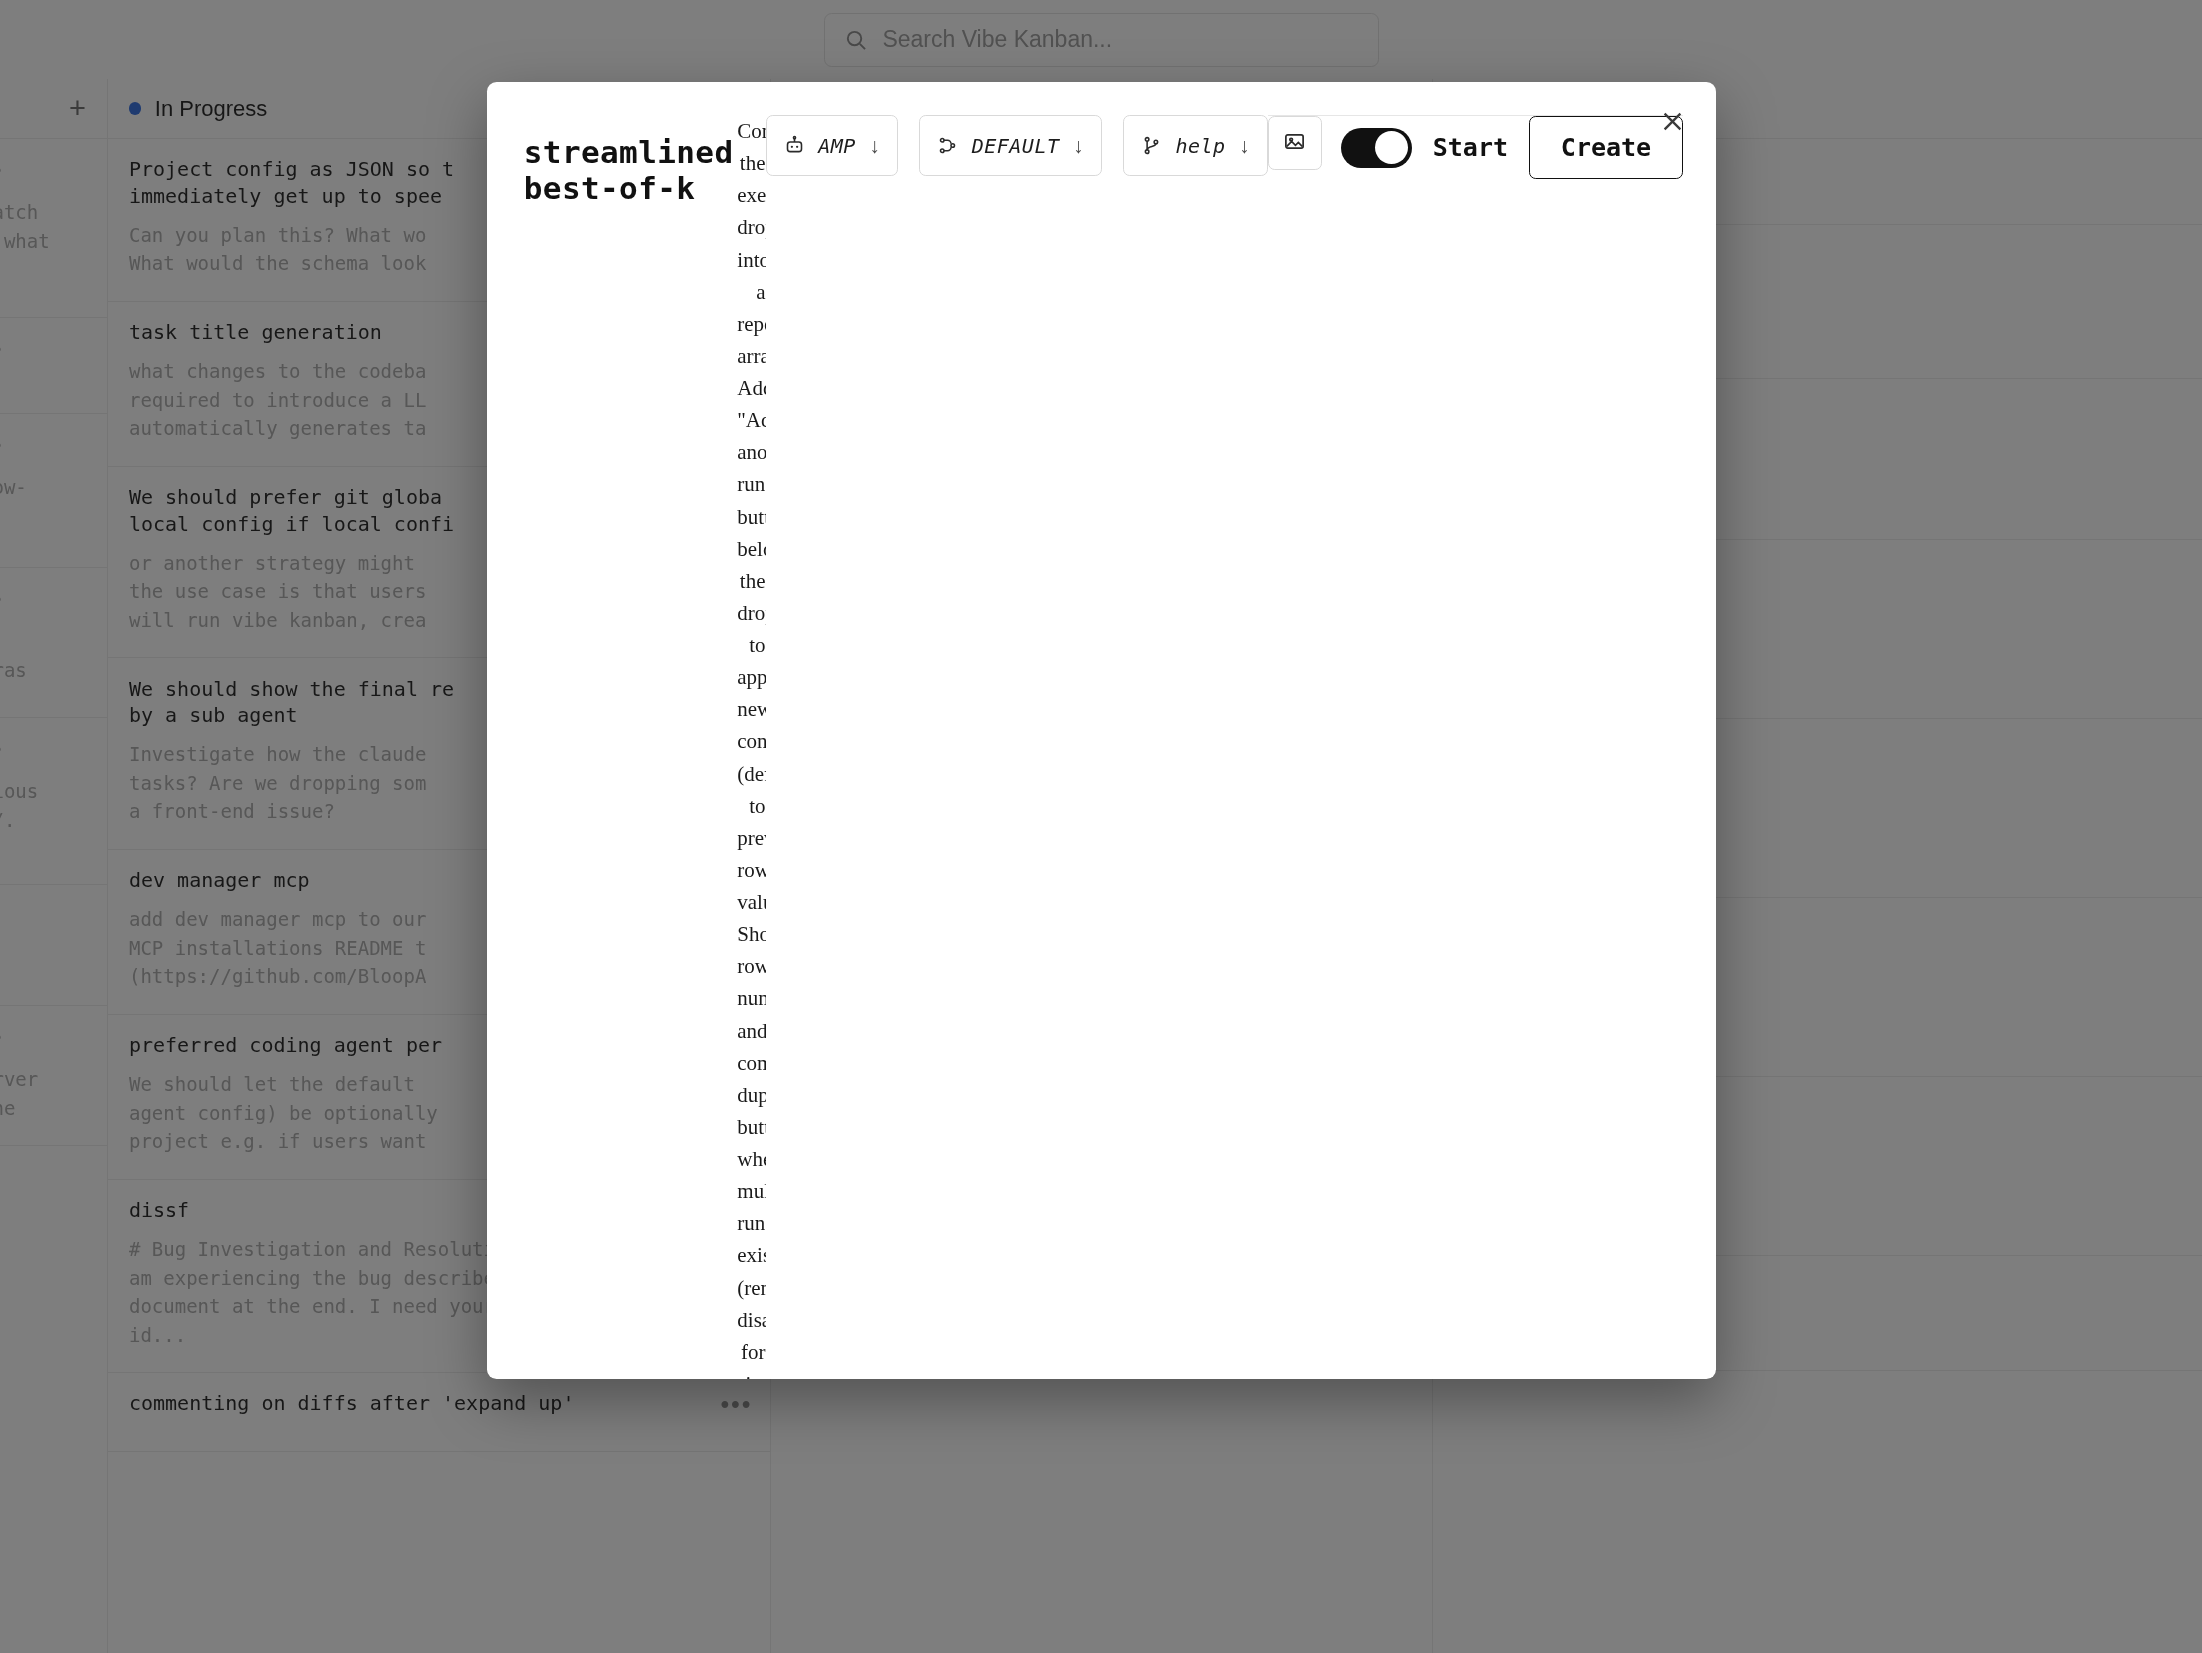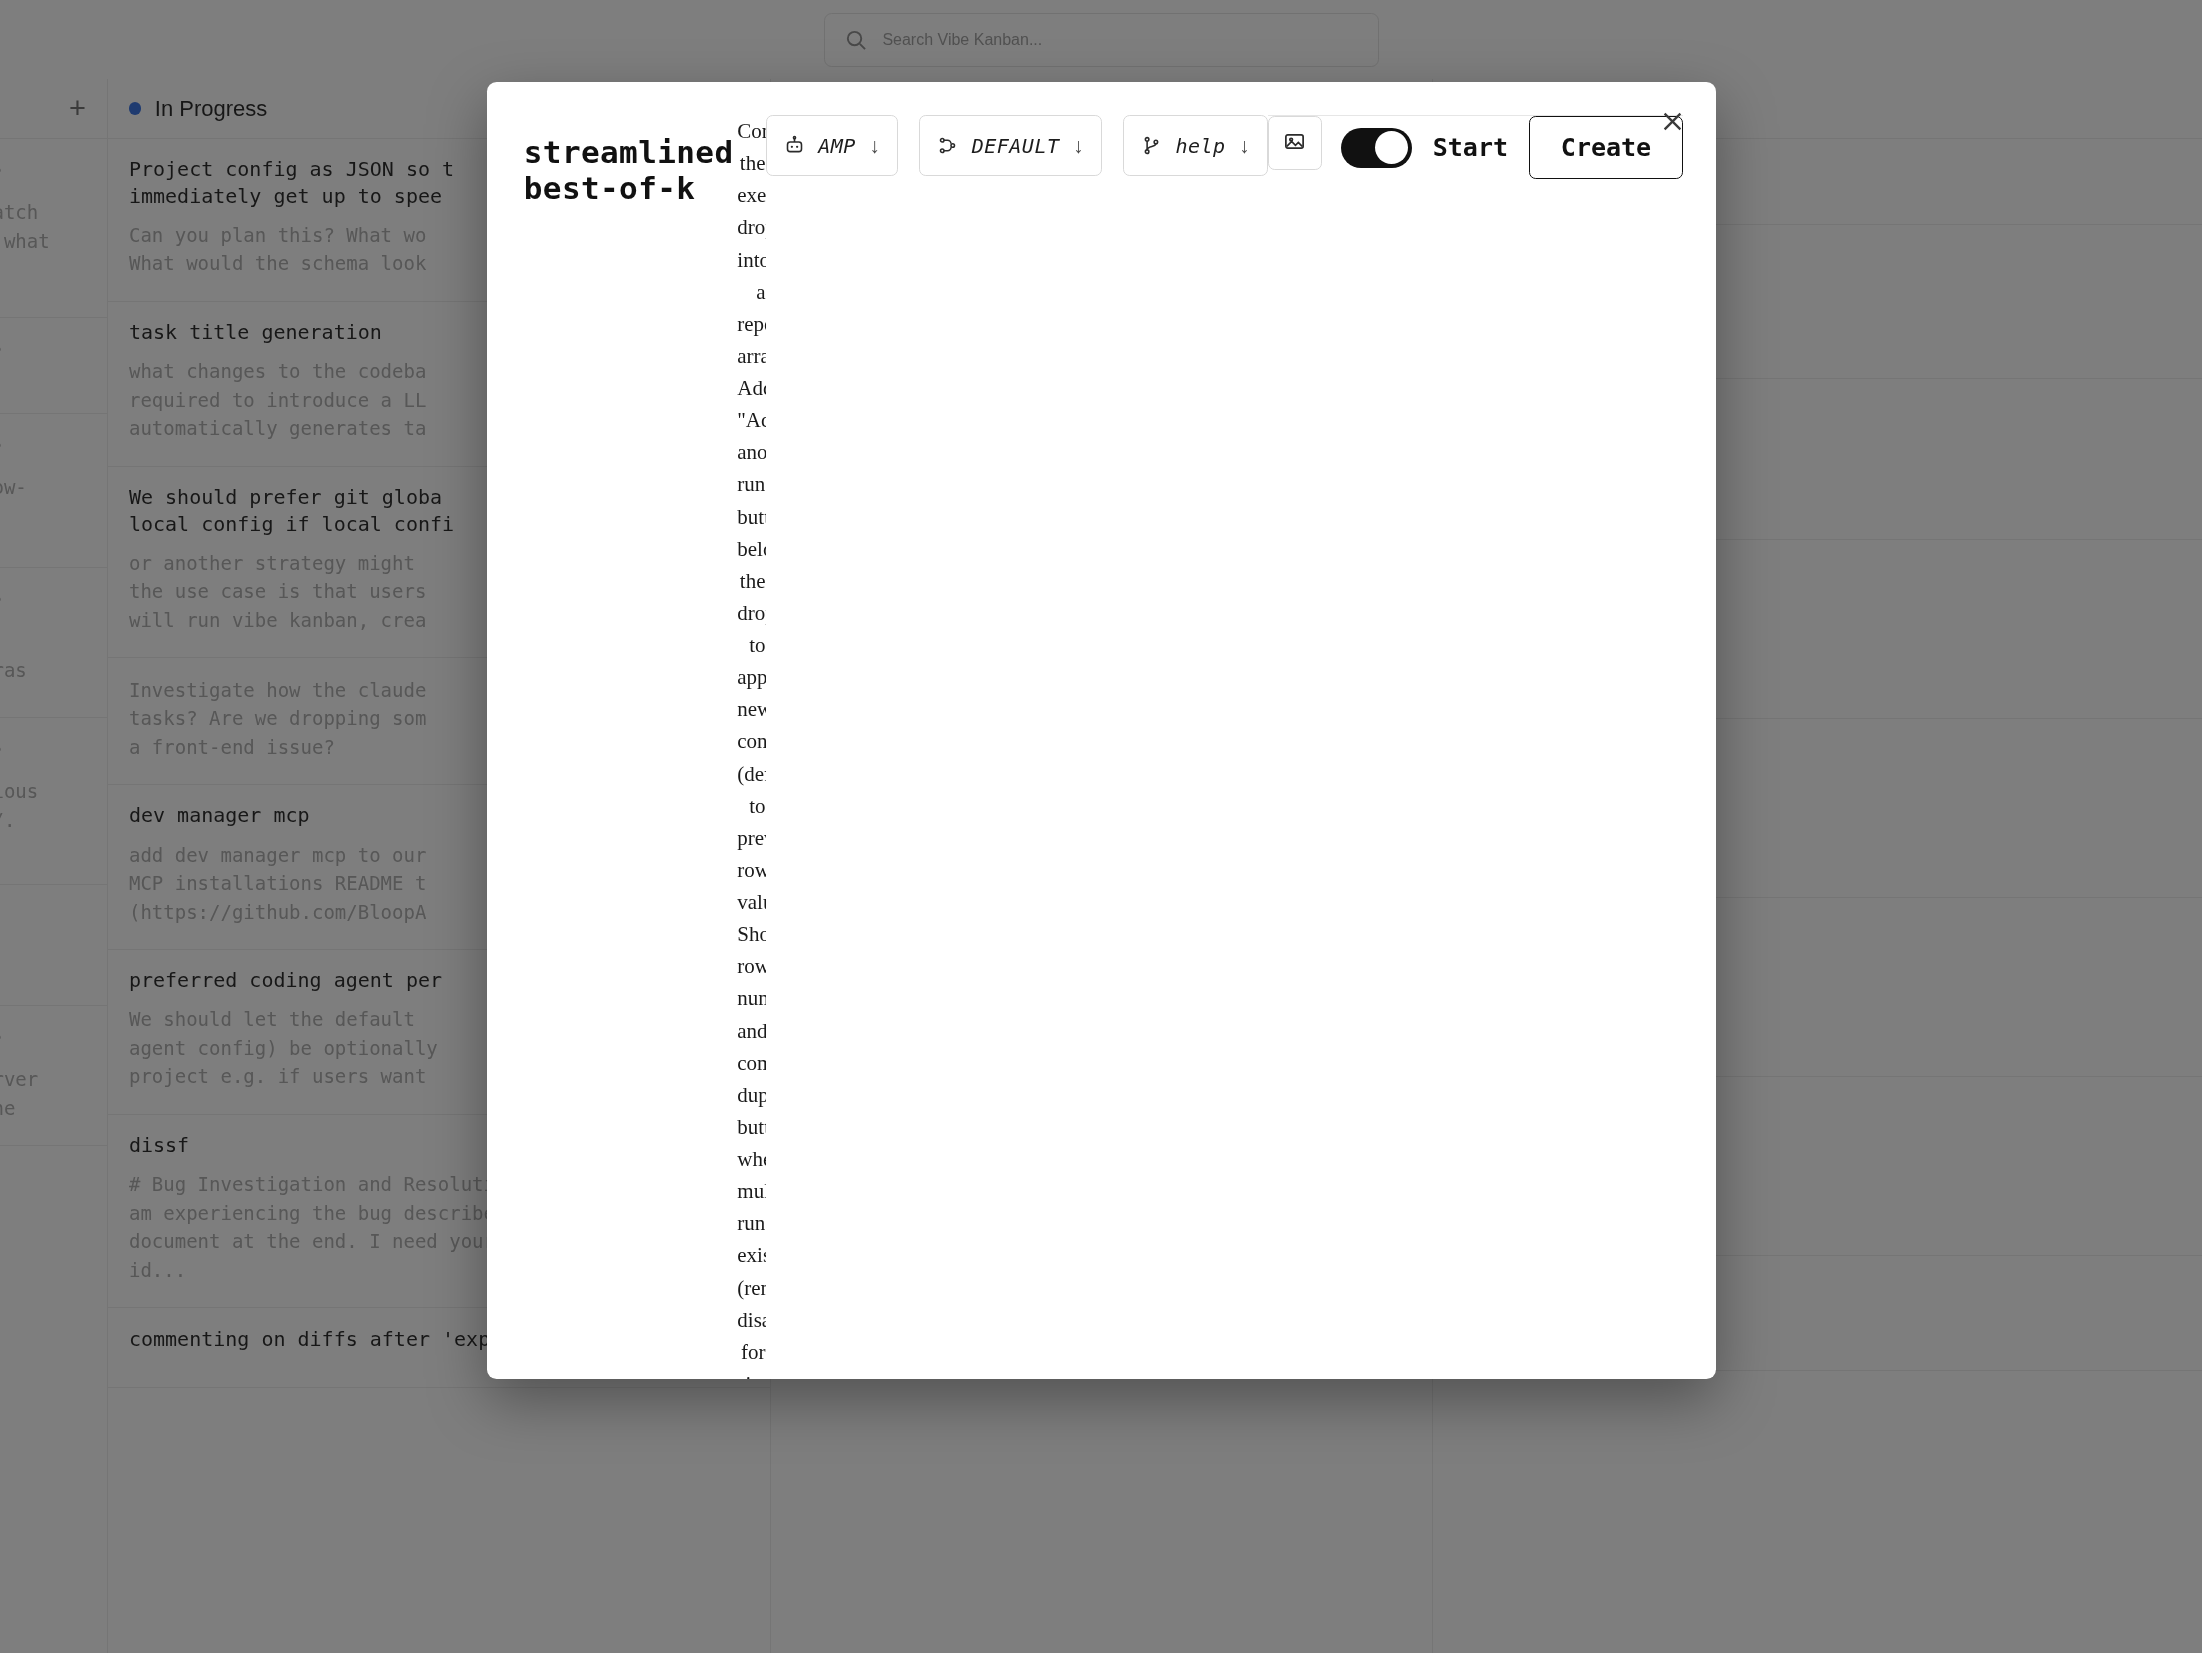--- a/index.html
+++ b/index.html
@@ -34,21 +34,21 @@
     border: 1px solid #e2e2e2;
     border-radius: 7.7px;
     display: flex; align-items: center;
     gap: 13.4px;
     padding: 0 19px;
     background: #fff;
   }
   .search-icon { width: 23px; height: 23px; flex: 0 0 23px; color:#8a8a8a; }
   .search-input {
     border: none; outline: none;
-    font-size: 16px;
+    font-size: 23px;
     font-family: "Liberation Sans", sans-serif;
     color: #4a4a4a;
     width: 100%;
     background: transparent;
   }
   .search-input::placeholder { color: #9b9b9b; }
 
   .columns {
     position: absolute;
     top: 79px; left: 0; right: 0; bottom: 0;
@@ -336,20 +336,22 @@
         <div class="card">
           <span class="dots">•••</span>
           <div class="card-title">We should prefer git globa
 local config if local confi</div>
           <div class="card-desc">or another strategy might
 the use case is that users
 will run vibe kanban, crea</div>
         </div>
         <div class="card">
           <span class="dots">•••</span>
+          <div class="card-title">We should show the final re
+by a sub agent</div>
           <div class="card-desc">Investigate how the claude
 tasks? Are we dropping som
 a front-end issue?</div>
         </div>
         <div class="card">
           <div class="card-title">dev manager mcp</div>
           <div class="card-desc">add dev manager mcp to our
 MCP installations README t
 (https://github.com/BloopA</div>
         </div>

